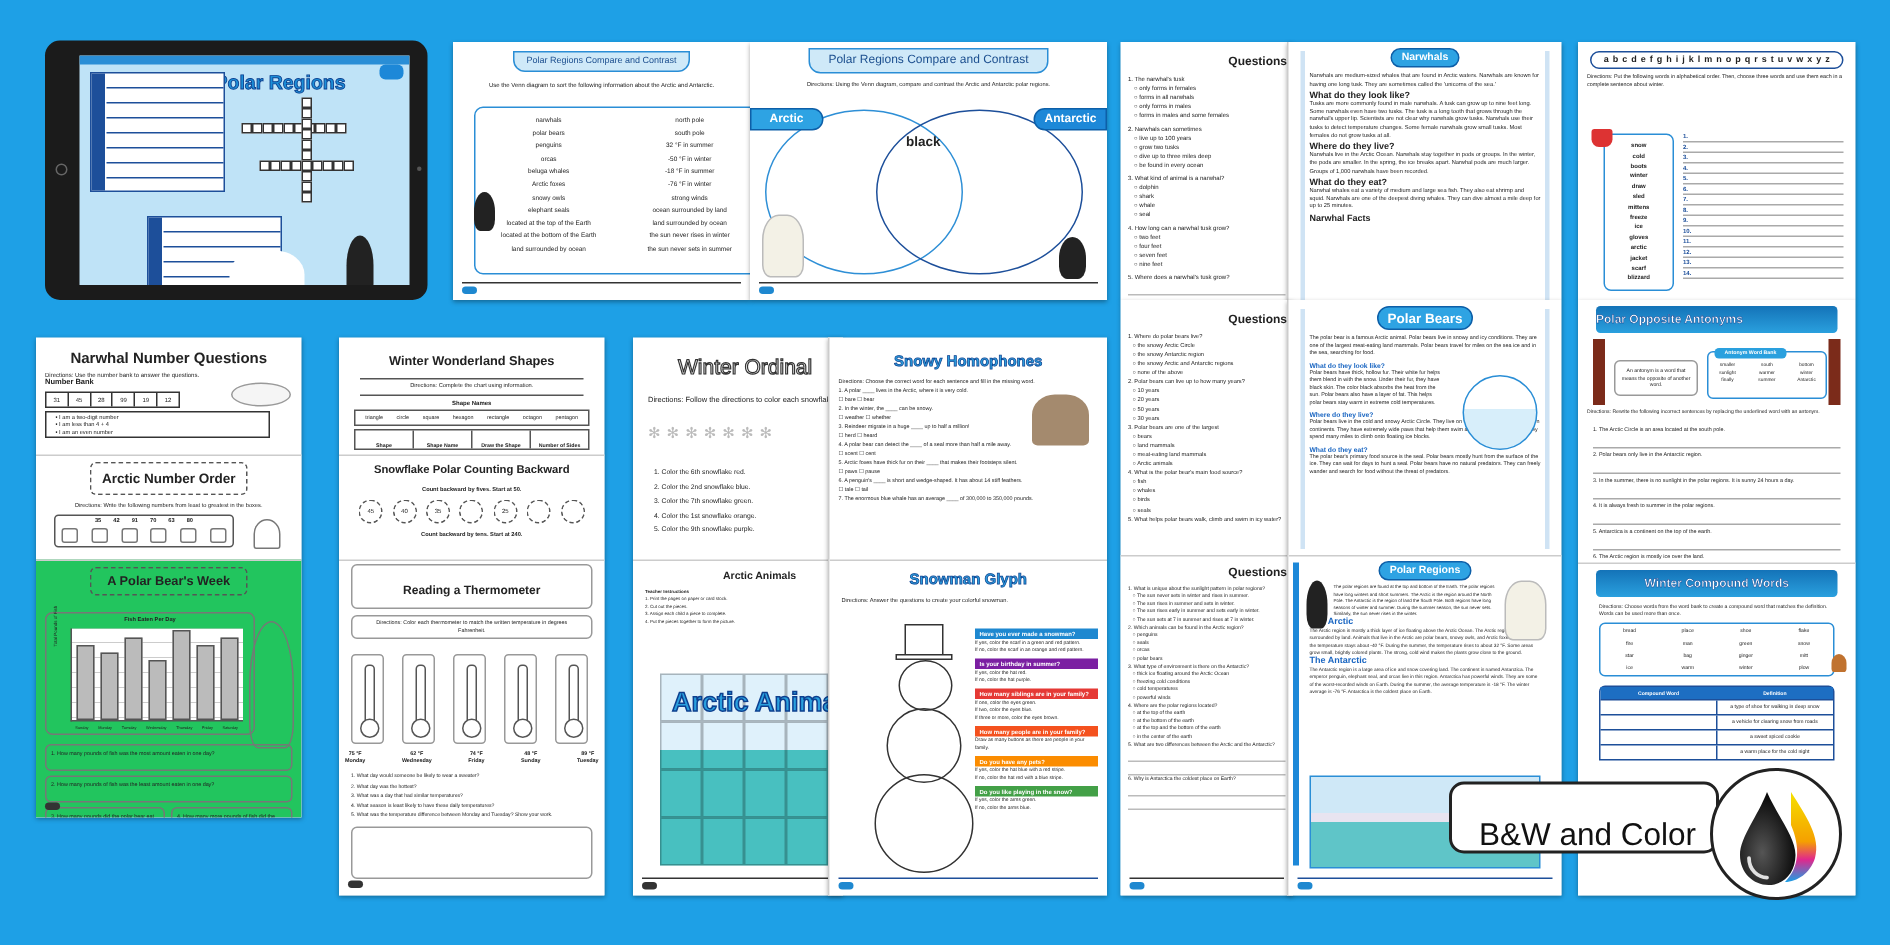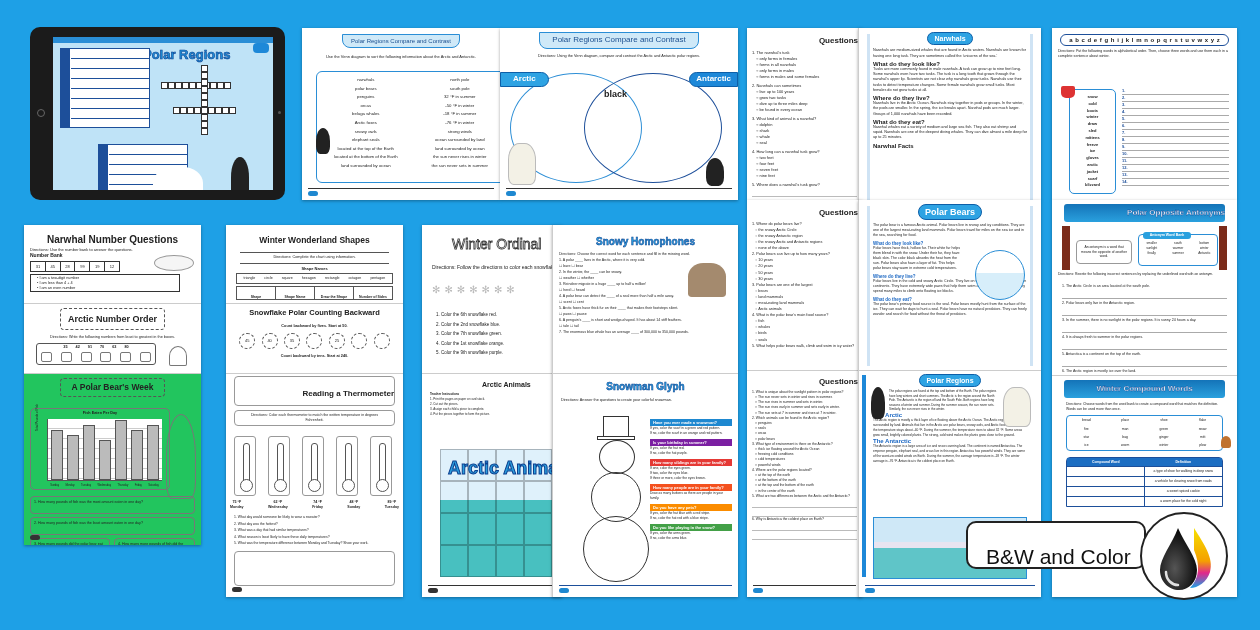--- a/index.html
+++ b/index.html
@@ -331,21 +331,21 @@
       <div style="width:16px;height:16px;border:1px dashed #555;border-radius:50%;font-size:4px;text-align:center;line-height:14px">35</div>
       <div style="width:16px;height:16px;border:1px dashed #555;border-radius:50%;font-size:4px;text-align:center;line-height:14px"></div>
       <div style="width:16px;height:16px;border:1px dashed #555;border-radius:50%;font-size:4px;text-align:center;line-height:14px">25</div>
       <div style="width:16px;height:16px;border:1px dashed #555;border-radius:50%;font-size:4px;text-align:center;line-height:14px"></div>
       <div style="width:16px;height:16px;border:1px dashed #555;border-radius:50%;font-size:4px;text-align:center;line-height:14px"></div>
     </div>
     <div style="text-align:center;font-size:3.8px;font-weight:bold;margin-top:5px">Count backward by tens. Start at 240.</div>
   </div>
 
   <div style="position:absolute;top:148px;left:0;right:0;bottom:0;background:#fff;border-top:1px solid #ccc">
-    <div style="margin:2px 8px 0;border:1px solid #999;border-radius:4px;height:30px;text-align:right;padding-top:12px;font-weight:bold;font-size:8px">Reading a Thermometer</div>
+    <div style="margin:2px 8px 0;border:1px solid #999;border-radius:4px;height:30px;text-align:center;padding-top:12px;font-weight:bold;font-size:8px">Reading a Thermometer</div>
     <div style="margin:4px 8px 0;border:1px solid #999;border-radius:4px;text-align:center;font-size:3.6px;padding:2px 14px">Directions: Color each thermometer to match the written temperature in degrees Fahrenheit.</div>
     <div class="thermo" style="left:8px;top:62px"></div>
     <div class="thermo" style="left:42px;top:62px"></div>
     <div class="thermo" style="left:76px;top:62px"></div>
     <div class="thermo" style="left:110px;top:62px"></div>
     <div class="thermo" style="left:144px;top:62px"></div>
     <div style="position:absolute;top:126px;left:4px;right:4px;display:flex;justify-content:space-between;font-size:3.6px;font-weight:bold;text-align:center">
       <div>
           <div>75 °F</div>
           <div>Monday</div>
@@ -563,21 +563,21 @@
       <div>The Antarctic region is a large area of ice and snow covering land. The continent is named Antarctica. The emperor penguin, elephant seal, and orcas live in this region. Antarctica has powerful winds. They are some of the worst-recorded winds on Earth. During the summer, the average temperature is -18 °F. The winter average is -76 °F. Antarctica is the coldest place on Earth.</div>
     </div>
     <div style="position:absolute;left:14px;right:14px;bottom:18px;height:62px;background:linear-gradient(#cfe8f7 0 40%,#e8e4f0 40% 50%,#5fc5c8 50% 100%);border:1px solid #2a8ed6"></div>
     <div class="foot" style="border-top:1px solid #1d4f9a">
         <div class="logo"></div>
       </div>
   </div>
 </div>
 
 <div class="sheet" style="left:1052px;top:200px;width:185px;height:397px">
-  <div style="margin:4px 12px 0;height:18px;background:linear-gradient(#1473b8,#2aa0de);border-radius:3px;color:#fff;font-weight:bold;font-size:8px;text-align:right;line-height:18px;-webkit-text-stroke:0.3px #0d3f8f">Polar Opposite Antonyms</div>
+  <div style="margin:4px 12px 0;height:18px;background:linear-gradient(#1473b8,#2aa0de);border-radius:3px;color:#fff;font-weight:bold;font-size:8px;text-align:left;line-height:18px;-webkit-text-stroke:0.3px #0d3f8f">Polar Opposite Antonyms</div>
   <div style="position:absolute;left:10px;top:26px;width:8px;height:44px;background:#7b2b1a"></div>
   <div style="position:absolute;right:10px;top:26px;width:8px;height:44px;background:#7b2b1a"></div>
   <div style="position:absolute;left:24px;top:40px;width:56px;height:24px;border:1px solid #999;border-radius:4px;font-size:3.4px;text-align:center;padding:4px 3px">An antonym is a word that means the opposite of another word.</div>
   <div style="position:absolute;left:86px;top:34px;width:80px;height:32px;border:1px solid #2a8ed6;border-radius:4px">
     <div class="banner" style="font-size:3.5px;width:48px;margin:-3px 0 0 4px;padding:1px">Antonym Word Bank</div>
     <div style="display:grid;grid-template-columns:repeat(3,1fr);font-size:3.2px;text-align:center;gap:1px;margin-top:2px">
       <span>smaller</span>
         <span>south</span>
         <span>bottom</span>
         <span>sunlight</span>

